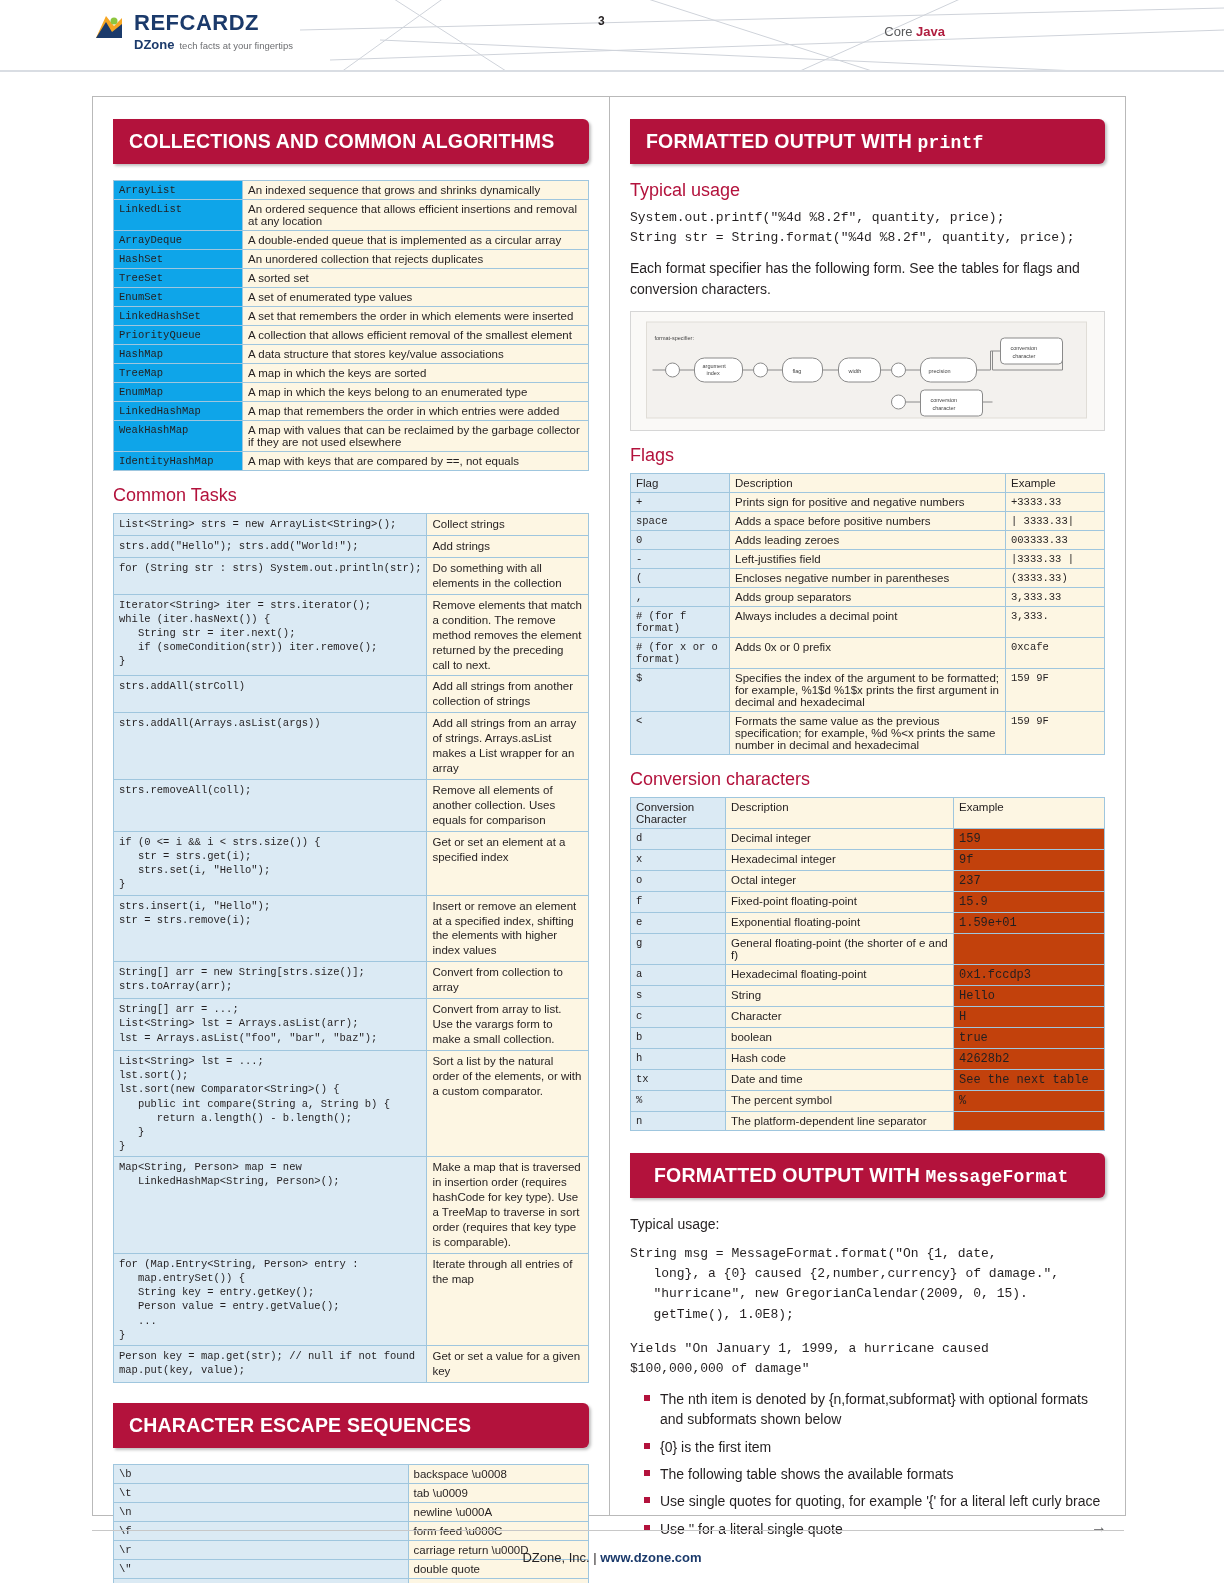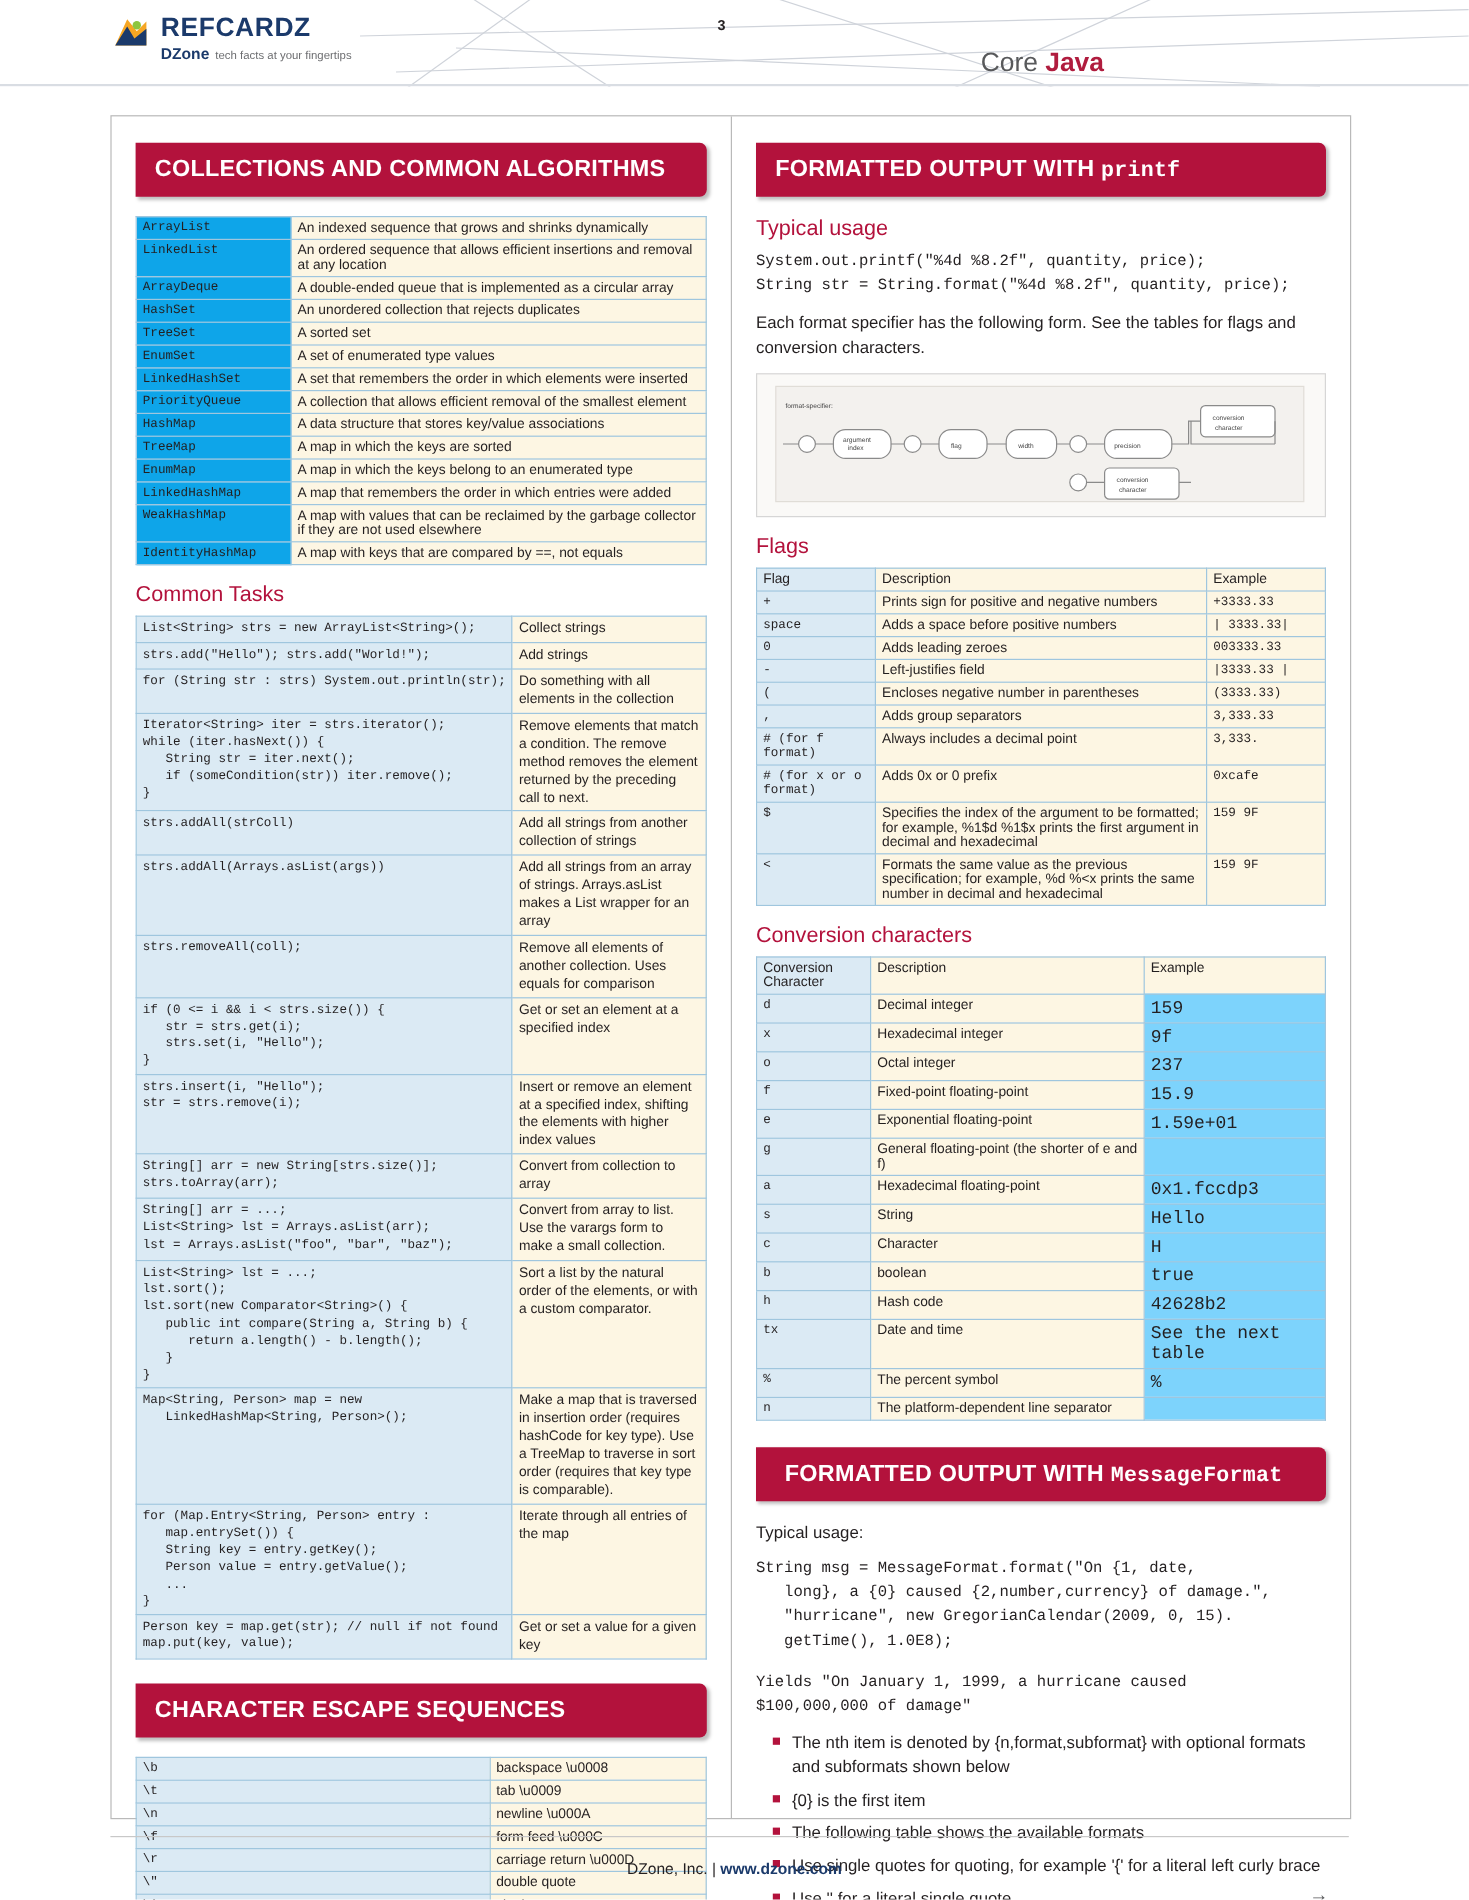--- a/index.html
+++ b/index.html
@@ -4,31 +4,31 @@
 <style>
   html,body{margin:0;padding:0;}
   body{
     width:1224px;height:1583px;background:#ffffff;
     font-family:"Liberation Sans",sans-serif;color:#231f20;
     position:relative;overflow:hidden;
   }
   .page{position:relative;width:1224px;height:1583px;}
 
   
-  .header{position:absolute;top:0;left:0;width:1020px;height:72px;}
+  .header{position:absolute;top:0;left:0;width:1020px;height:72px;padding-left:25px;}
   .hdr-lines{position:absolute;inset:0;}
   .logo{position:absolute;left:92px;top:12px;display:flex;align-items:flex-start;gap:8px;}
   .logo-mark{width:34px;height:34px;position:relative;}
   .logo-text{display:flex;flex-direction:column;}
   .refcardz{font-size:22px;font-weight:bold;color:#1b3a6b;letter-spacing:.5px;line-height:1;}
   .dzone-row{display:flex;align-items:baseline;gap:5px;margin-top:3px;}
   .dzone{font-size:13px;font-weight:bold;color:#1b3a6b;}
   .tagline{font-size:9.5px;color:#6d6e71;}
   .pagenum{position:absolute;left:598px;top:14px;font-size:12px;font-weight:bold;color:#231f20;}
-  .corejava{position:absolute;right:100px;top:39px;font-size:22px;color:#58595b;margin-left:40px;}
+  .corejava{position:absolute;right:100px;top:24px;font-size:13px;color:#58595b;margin-left:40px;}
   .corejava b{color:#b01c3e;font-weight:bold;}
 
   
   .frame{position:absolute;left:92px;top:96px;width:1032px;height:1418px;border:1px solid #b9b9b9;background:#fff;}
   .vdiv{position:absolute;left:516px;top:0;width:1px;height:1418px;background:#b9b9b9;}
   .col{position:absolute;top:0;}
   .colL{left:0;width:516px;}
   .colR{left:517px;width:515px;}
   .inner{padding:22px 20px 0 20px;}
 
@@ -58,21 +58,21 @@
   .tbl-flags td:nth-child(1){width:88px;background:#dbeaf4;font-family:"Liberation Mono",monospace;font-size:10.5px;}
   .tbl-flags td:nth-child(2){background:#fdf6e3;}
   .tbl-flags td:nth-child(3){width:88px;background:#fdf6e3;font-family:"Liberation Mono",monospace;font-size:10.5px;}
   .tbl-flags th:nth-child(3){background:#fdf6e3;}
   .tbl-flags th:nth-child(2){background:#fdf6e3;}
 
   .tbl-conv th{background:#dbeaf4;font-weight:normal;text-align:left;font-size:11.5px;}
   .tbl-conv th:nth-child(2),.tbl-conv th:nth-child(3){background:#fdf6e3;}
   .tbl-conv td:nth-child(1){width:84px;background:#dbeaf4;font-family:"Liberation Mono",monospace;font-size:10.5px;}
   .tbl-conv td:nth-child(2){background:#fdf6e3;}
-  .tbl-conv td:nth-child(3){width:140px;background:#7dd3fc;font-family:"Liberation Mono",monospace;font-size:15px;}
+  .tbl-conv td:nth-child(3){width:140px;background:#c2410c;font-family:"Liberation Mono",monospace;font-size:12px;}
 
   
   .code{font-family:"Liberation Mono",monospace;font-size:13px;line-height:1.55;color:#231f20;white-space:pre-wrap;}
   .para{font-size:14px;line-height:1.45;margin:10px 0;}
   .diagram{border:1px solid #d6d6d6;background:#faf9f7;height:118px;margin:12px 0 4px 0;position:relative;}
   ul.bul{list-style:none;margin:10px 0 0 12px;padding:0;font-size:14px;line-height:1.45;}
   ul.bul li{position:relative;padding-left:18px;margin-bottom:7px;}
   ul.bul li:before{content:"";position:absolute;left:2px;top:6px;width:6px;height:6px;background:#b3123c;}
   .arrow{position:absolute;right:18px;bottom:10px;font-size:16px;color:#58595b;}
 

